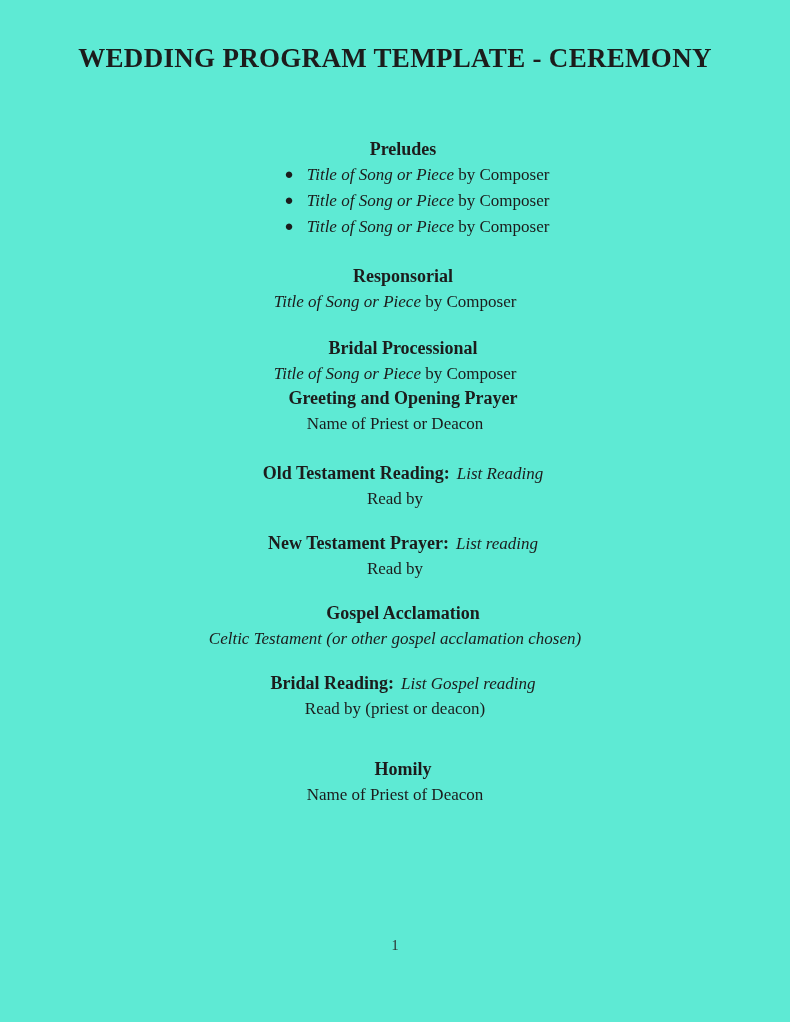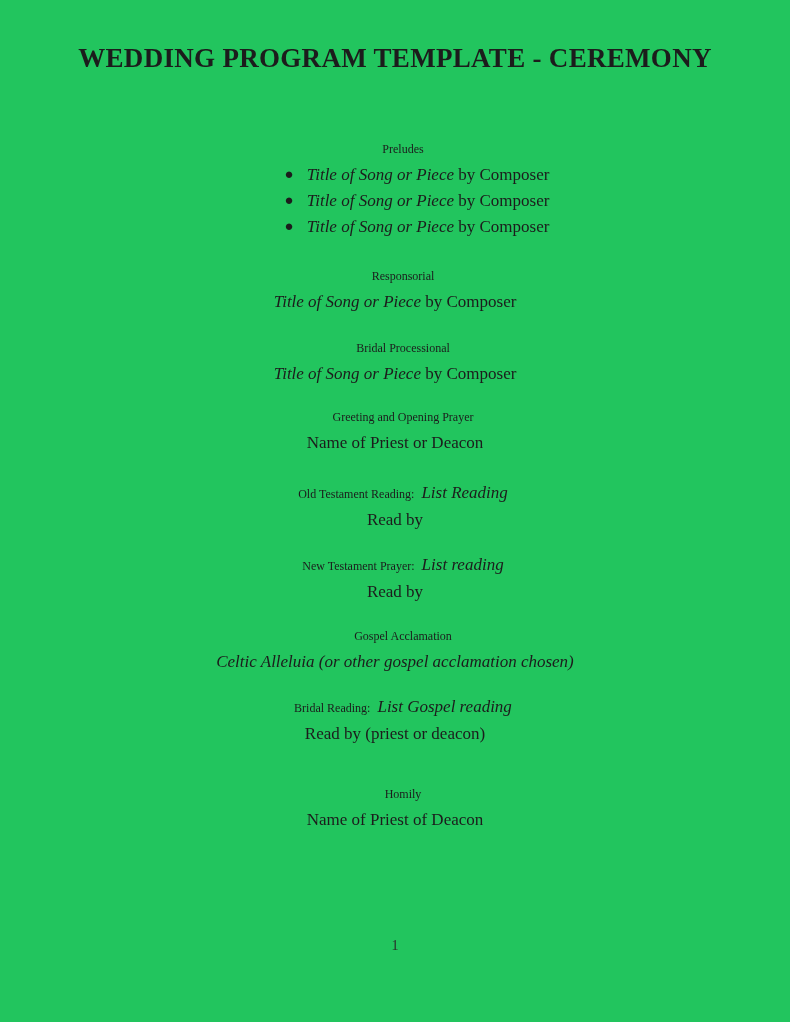--- a/index.html
+++ b/index.html
@@ -1,38 +1,38 @@
 <!DOCTYPE html>
 <html><head>
 <meta charset="utf-8">
 <style>
   * { margin: 0; padding: 0; box-sizing: border-box; }
   html, body { background: #ffffff; }
   .page {
     position: relative;
     width: 790px;
     height: 1022px;
-    background: #22c55e;
+    background: #5eead4;
     color: #1c1c1c;
     font-family: "Liberation Serif", serif;
     overflow: hidden;
     margin: 0 auto;
   }
   .title {
     margin-top: 42px;
     text-align: center;
     font-size: 27px;
     font-weight: bold;
     letter-spacing: 0.3px;
     line-height: 32px;
   }
   .section { text-align: center; }
   .heading {
-    font-weight: normal;
-    font-size: 12px;
+    font-weight: bold;
+    font-size: 18px;
     line-height: 25px;
     padding-left: 16px;
   }
   .line {
     font-size: 17px;
     line-height: 25px;
   }
   .bullet-line {
     font-size: 17px;
     line-height: 26px;
@@ -52,21 +52,21 @@
     font-size: 22px;
     line-height: 34px;
     text-decoration: underline;
     text-decoration-thickness: 2px;
     text-underline-offset: 3px;
   }
   
   #preludes            { margin-top: 63px; }
   #processional        { margin-top: 24px; }
   #bridal-processional { margin-top: 22px; }
-  #greeting            { margin-top: 19px; }
+  #greeting            { }
   #liturgy             { margin-top: 16px; }
   #old-testament       { margin-top: 25px; }
   #responsorial-psalm  { margin-top: 20px; }
   #new-testament       { margin-top: 20px; }
   #gospel-acclamation  { margin-top: 20px; }
   #gospel-reading      { margin-top: 20px; }
   #homily              { margin-top: 36px; }
   .page-number {
     position: absolute;
     top: 938px;
@@ -113,21 +113,21 @@
   </div>
 
 
   <div class="section" id="new-testament">
     <div class="line"><span class="heading">New Testament Prayer:</span><span class="it gap-left">List reading</span></div>
     <div class="line">Read by</div>
   </div>
 
   <div class="section" id="gospel-acclamation">
     <div class="heading">Gospel Acclamation</div>
-    <div class="line it">Celtic Alleluia (or other gospel acclamation chosen)</div>
+    <div class="line it">Celtic Testament (or other gospel acclamation chosen)</div>
   </div>
 
   <div class="section" id="gospel-reading">
     <div class="line"><span class="heading">Bridal Reading:</span><span class="it gap-left">List Gospel reading</span></div>
     <div class="line">Read by (priest or deacon)</div>
   </div>
 
   <div class="section" id="homily">
     <div class="heading">Homily</div>
     <div class="line">Name of Priest of Deacon</div>

